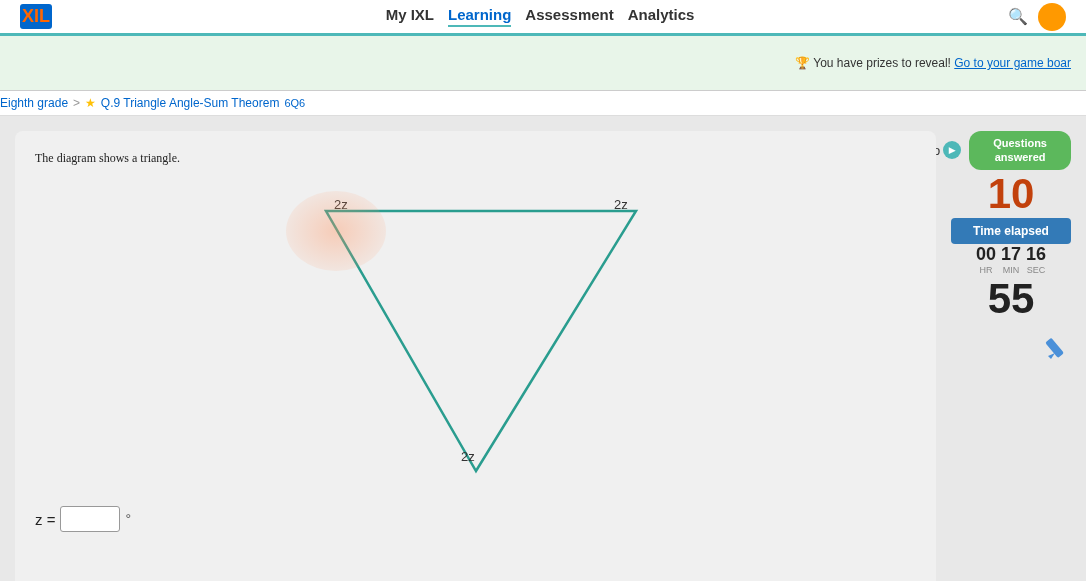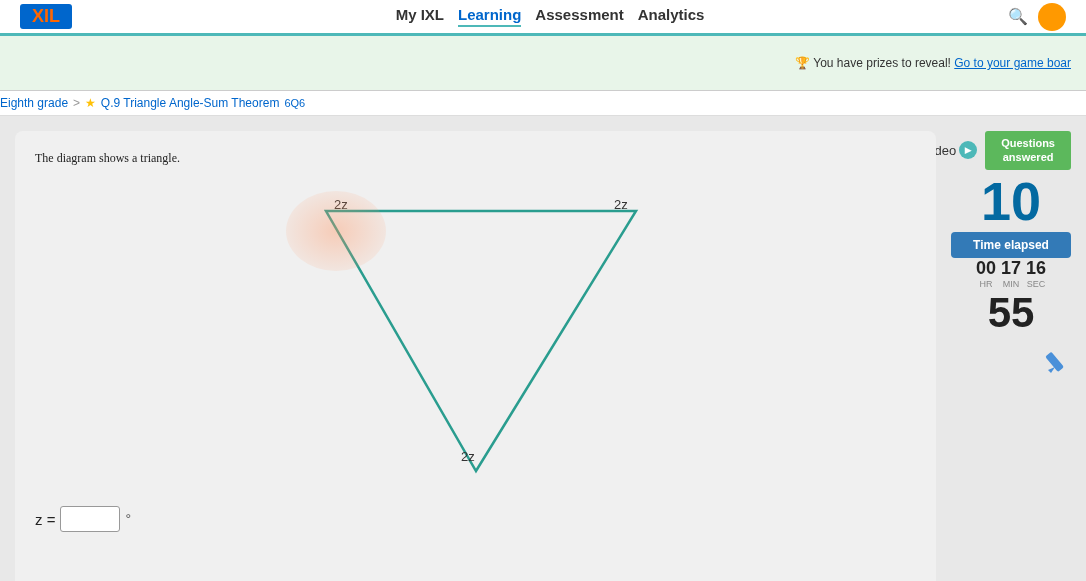--- a/index.html
+++ b/index.html
@@ -19,21 +19,21 @@
       align-items: center;
       padding: 0 20px;
       border-bottom: 3px solid #4db8b8;
       position: relative;
     }
     .logo {
       background: #0066cc;
       color: white;
       font-weight: bold;
       font-size: 18px;
-      padding: 2px 12px;
+      padding: 2px 2px;
       border-radius: 3px;
       margin-right: 20px;
     }
     .logo span { color: #ff6600; }
     .nav-links {
       display: flex;
       gap: 14px;
       flex: 1;
       justify-content: center;
       font-weight: bold;
@@ -178,31 +178,31 @@
       display: flex;
       align-items: center;
       gap: 3px;
     }
 
     .questions-answered-btn {
       background: #5cb85c;
       color: white;
       font-size: 11px;
       font-weight: bold;
-      padding: 5px 16px;
-      border-radius: 3px;
+      padding: 5px 24px;
+      border-radius: 12px;
       text-align: center;
       line-height: 1.3;
       cursor: pointer;
     }
 
     .questions-count {
-      font-size: 54px;
-      font-weight: bold;
-      color: #0369a1;
+      font-size: 42px;
+      font-weight: bold;
+      color: #c2410c;
       text-align: center;
       width: 100%;
     }
 
     .time-elapsed-btn {
       background: #337ab7;
       color: white;
       font-size: 12px;
       font-weight: bold;
       padding: 6px 12px;

